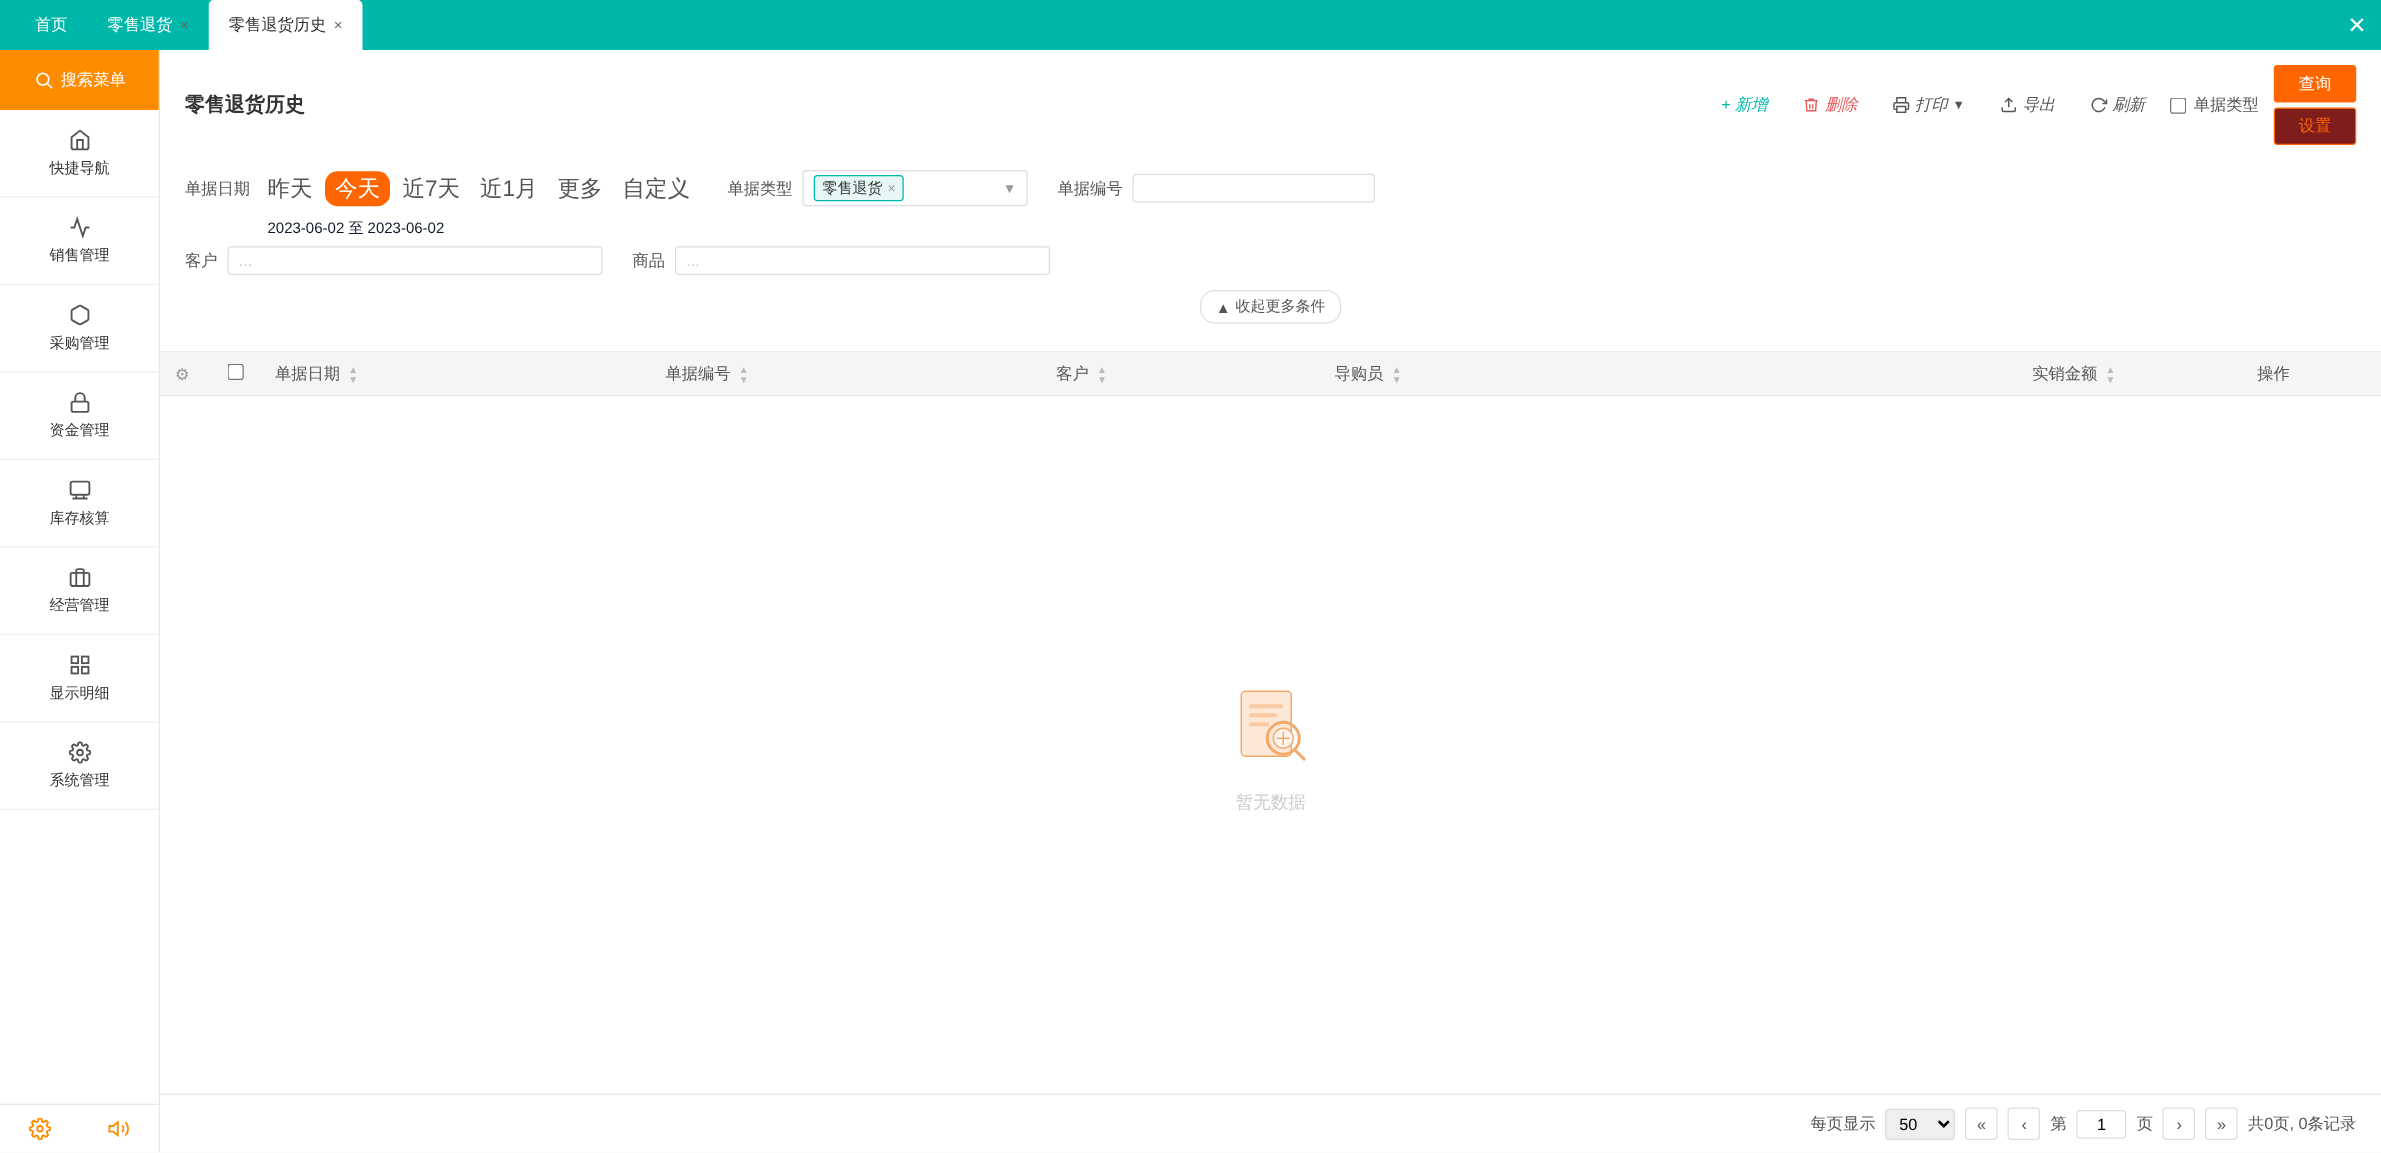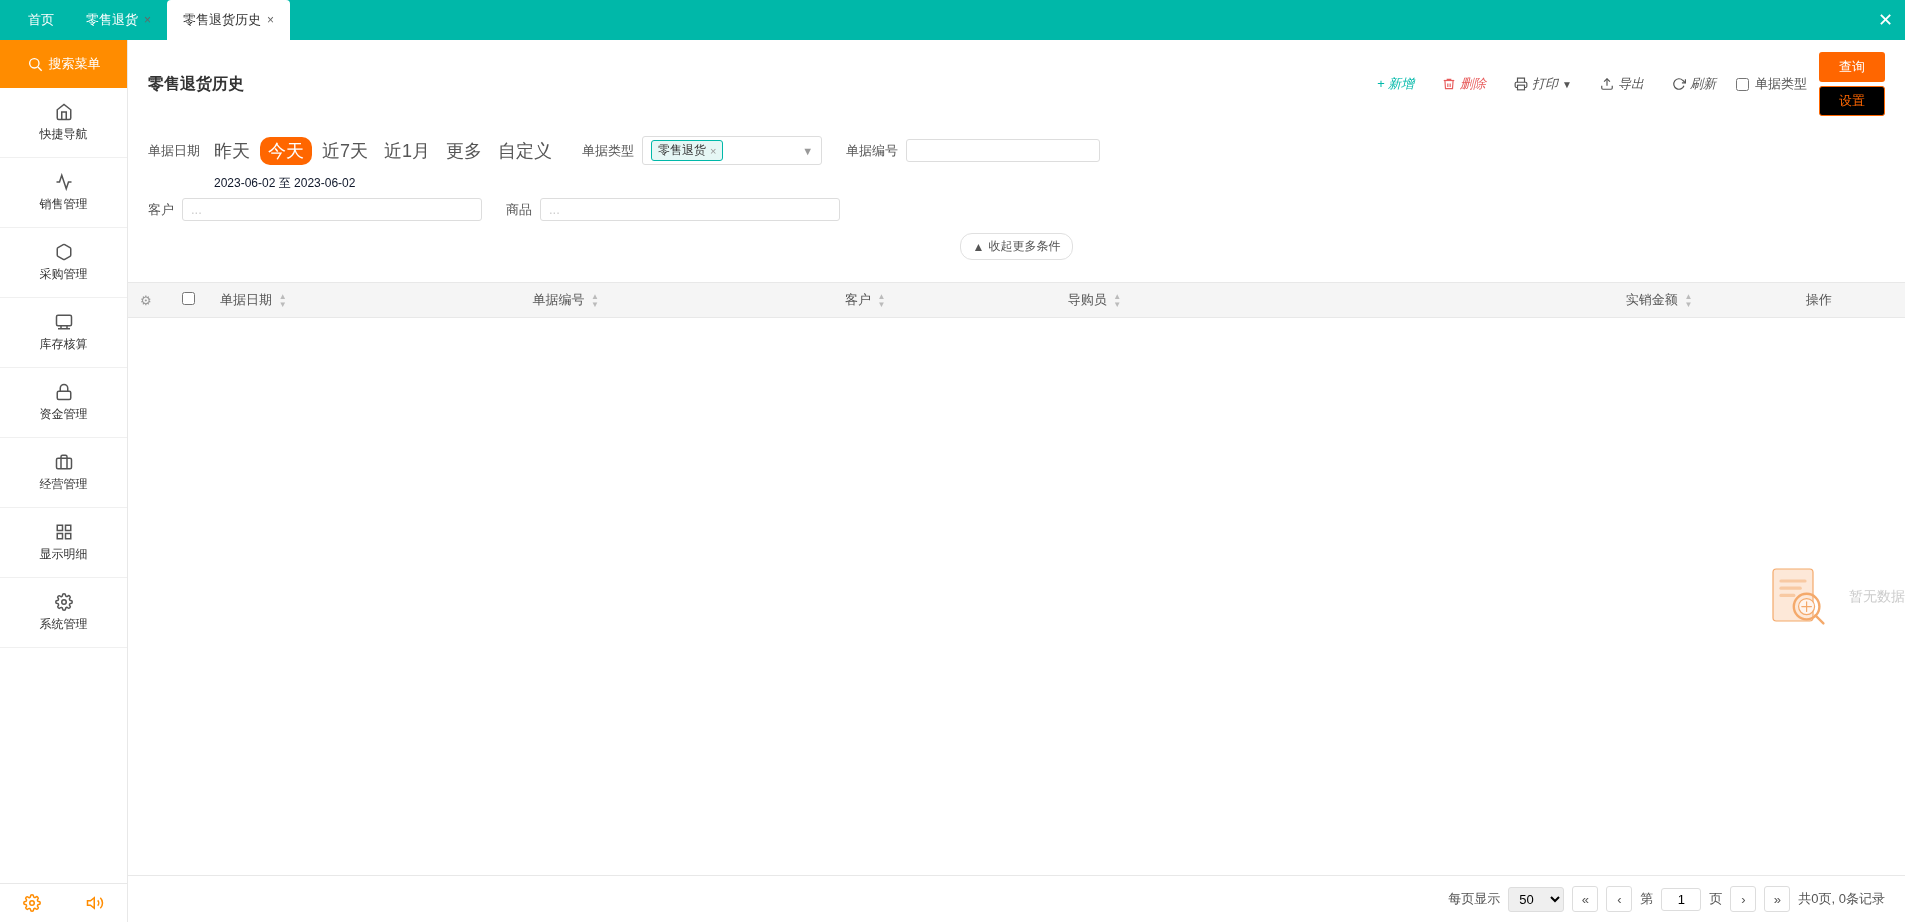--- a/index.html
+++ b/index.html
@@ -171,21 +171,21 @@
     .btn-query {
       background: #ff6600;
       color: #fff;
       border: none;
       padding: 6px 20px;
       border-radius: 3px;
       font-size: 13px;
       cursor: pointer;
     }
     .btn-setting {
-      background: #000000;
+      background: #7f1d1d;
       color: #ff6600;
       border: 1px solid #ff6600;
       padding: 5px 16px;
       border-radius: 3px;
       font-size: 13px;
       cursor: pointer;
     }
     .display-detail {
       display: flex;
       align-items: center;
@@ -343,23 +343,23 @@
       color: #bbb;
     }
     th.check-col { width: 40px; text-align: center; }
     th.settings-col { width: 40px; }
     th.action-col { text-align: center; }
 
     
     .empty-state {
       flex: 1;
       display: flex;
-      flex-direction: row;
-      align-items: center;
-      justify-content: flex-end;
+      flex-direction: column;
+      align-items: center;
+      justify-content: center;
       color: #ccc;
       font-size: 14px;
       gap: 12px;
       padding: 60px 0;
     }
     .empty-icon {
       width: 80px;
       height: 80px;
     }
 
@@ -458,36 +458,36 @@
       <div class="si-icon">
         <svg width="18" height="18" viewBox="0 0 24 24" fill="none" stroke="#555" stroke-width="2">
           <path d="M21 16V8a2 2 0 0 0-1-1.73l-7-4a2 2 0 0 0-2 0l-7 4A2 2 0 0 0 3 8v8a2 2 0 0 0 1 1.73l7 4a2 2 0 0 0 2 0l7-4A2 2 0 0 0 21 16z"></path>
         </svg>
       </div>
       <span>采购管理</span>
     </div>
     <div class="sidebar-item">
       <div class="si-icon">
         <svg width="18" height="18" viewBox="0 0 24 24" fill="none" stroke="#555" stroke-width="2">
+          <rect x="3" y="11" width="18" height="11" rx="2" ry="2"></rect>
+          <path d="M7 11V7a5 5 0 0 1 10 0v4"></path>
+        </svg>
+      </div>
+      <span>资金管理</span>
+    </div>
+    <div class="sidebar-item">
+      <div class="si-icon">
+        <svg width="18" height="18" viewBox="0 0 24 24" fill="none" stroke="#555" stroke-width="2">
           <rect x="2" y="3" width="20" height="14" rx="2"></rect>
           <line x1="8" y1="21" x2="8" y2="17"></line>
           <line x1="16" y1="21" x2="16" y2="17"></line>
           <line x1="4" y1="21" x2="20" y2="21"></line>
         </svg>
       </div>
       <span>库存核算</span>
-    </div>
-    <div class="sidebar-item">
-      <div class="si-icon">
-        <svg width="18" height="18" viewBox="0 0 24 24" fill="none" stroke="#555" stroke-width="2">
-          <rect x="3" y="11" width="18" height="11" rx="2" ry="2"></rect>
-          <path d="M7 11V7a5 5 0 0 1 10 0v4"></path>
-        </svg>
-      </div>
-      <span>资金管理</span>
     </div>
     <div class="sidebar-item">
       <div class="si-icon">
         <svg width="18" height="18" viewBox="0 0 24 24" fill="none" stroke="#555" stroke-width="2">
           <rect x="2" y="7" width="20" height="14" rx="2" ry="2"></rect>
           <path d="M16 21V5a2 2 0 0 0-2-2h-4a2 2 0 0 0-2 2v16"></path>
         </svg>
       </div>
       <span>经营管理</span>
     </div>

